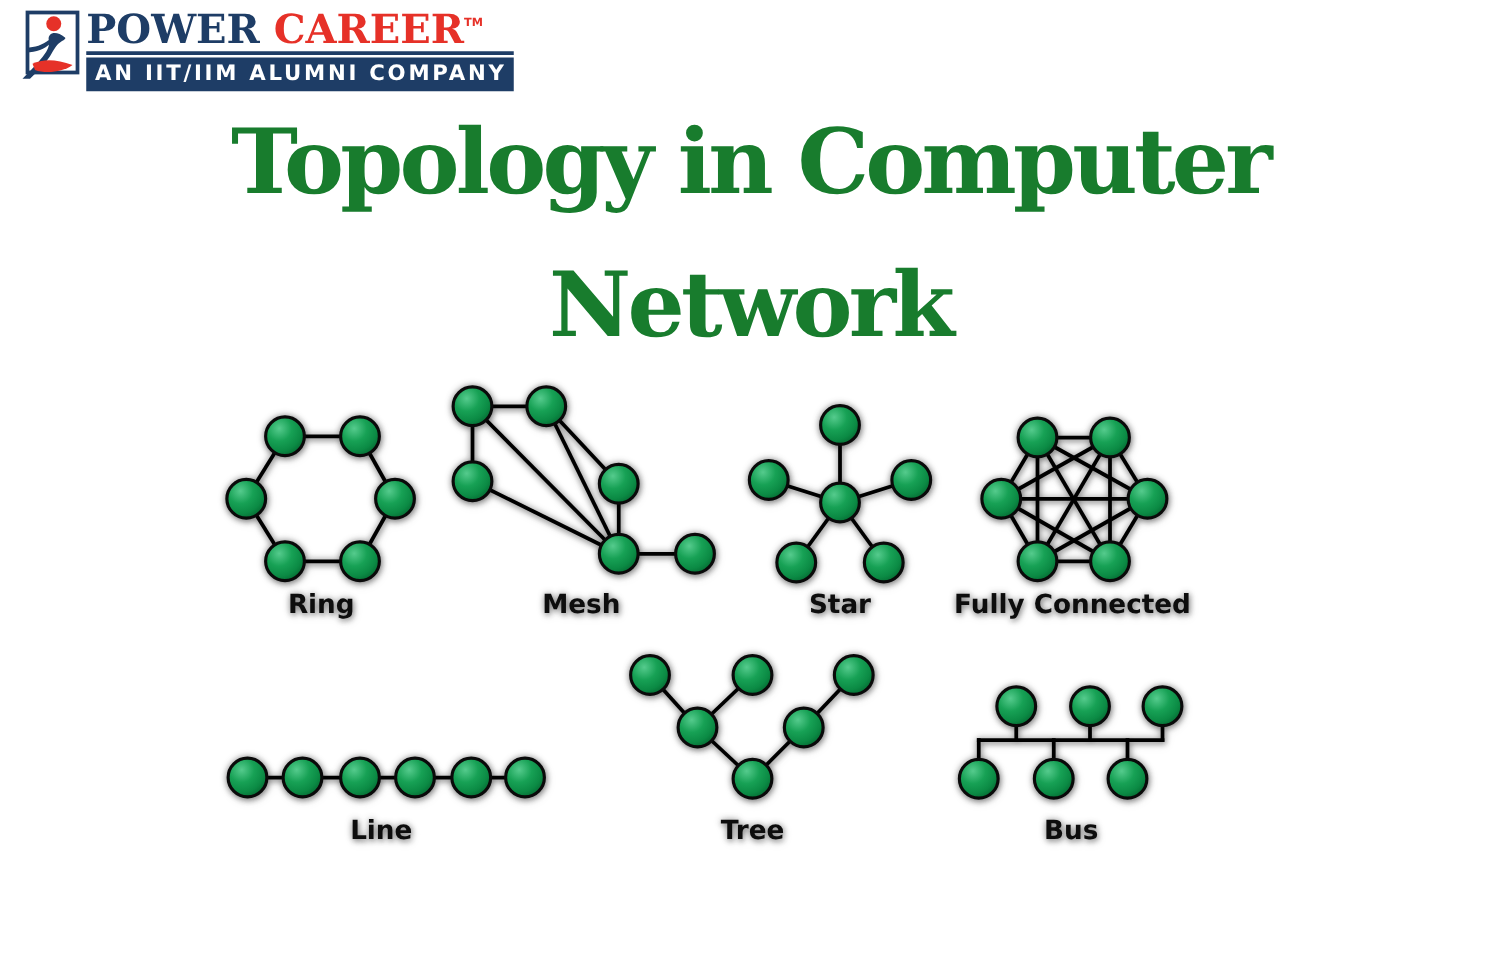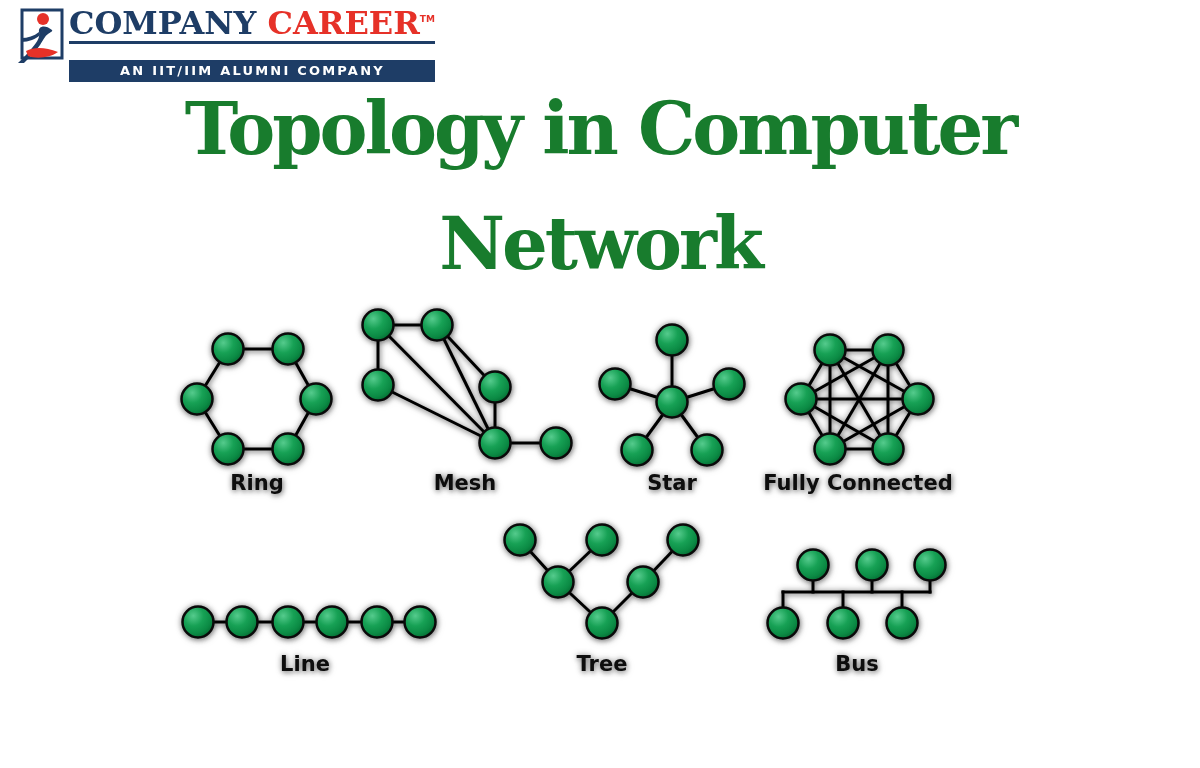--- a/index.html
+++ b/index.html
@@ -11,22 +11,22 @@
   .logo{position:absolute;top:6px;left:12px;display:flex;align-items:flex-start;}
   .logo-icon{width:52px;height:60px;flex:0 0 auto;}
   .logo-text{margin-left:5px;display:inline-block;}
   .brand-row{font-family:"DejaVu Serif","Liberation Serif",serif;font-weight:bold;
              font-size:32px;line-height:34px;white-space:nowrap;letter-spacing:0px;
              border-bottom:3px solid var(--navy,#1e3d66);padding-bottom:1px;position:relative;}
   .brand-primary{color:var(--navy,#1e3d66);}
   .brand-secondary{color:var(--red,#e63128);}
   .trademark{color:var(--red,#e63128);font-size:9px;font-weight:bold;vertical-align:top;
              position:relative;top:-4px;font-family:"DejaVu Sans",sans-serif;}
-  .tagline{margin-top:16px;background:var(--navy,#1e3d66);color:#ffffff;
-           font-weight:bold;font-size:13px;letter-spacing:2.2px;
+  .tagline{margin-top:2px;background:var(--navy,#1e3d66);color:#ffffff;
+           font-weight:bold;font-size:17px;letter-spacing:2.2px;
            padding:3px 6px 4px 7px;white-space:nowrap;text-align:center;}
 
   
   .page-title{position:absolute;left:0;width:100%;text-align:center;
               font-family:"DejaVu Serif","Liberation Serif",serif;font-weight:bold;
               color:var(--title-color,#187c2d);letter-spacing:-3px;}
   .title-line-1{top:86px;font-size:72px;}
   .title-line-2{top:201px;font-size:72px;}
 
   
@@ -46,21 +46,21 @@
   <div class="logo">
     <svg class="logo-icon" viewBox="0 0 52 60" xmlns="http://www.w3.org/2000/svg">
       <rect x="10" y="4" width="40" height="48" fill="#ffffff" stroke="#1e3d66" stroke-width="3"></rect>
       <circle cx="31" cy="13" r="6" fill="#e63128"></circle>
       <path d="M40 24 C33 18 26 20 27 26 C28 31 26 35 20 42 C16 47 10 53 6 57 L12 57 C18 51 24 45 28 39 C31 34 33 30 36 28 C39 26 41 25 40 24 Z" fill="#1e3d66"></path>
       <path d="M27 26 C22 30 16 32 9 32 L9 36 C17 36 24 33 28 29 Z" fill="#1e3d66"></path>
       <path d="M14 45 C22 41 33 41 46 46 C38 52 24 53 16 50 Z" fill="#e63128"></path>
     </svg>
     <div class="logo-text">
       <div class="brand-row">
-        <span class="brand-primary">COMPANY</span><span> </span><span class="brand-secondary">CAREER</span><span class="trademark">TM</span>
+        <span class="brand-primary">POWER</span><span> </span><span class="brand-secondary">CAREER</span><span class="trademark">TM</span>
       </div>
       <div class="tagline">AN IIT/IIM ALUMNI COMPANY</div>
     </div>
   </div>
 
   <div class="page-title title-line-2">Network</div>
   <div class="page-title title-line-1">Topology in Computer</div>
 
   <svg id="diagram-svg" viewBox="0 0 1200 768" xmlns="http://www.w3.org/2000/svg">
     <defs>

